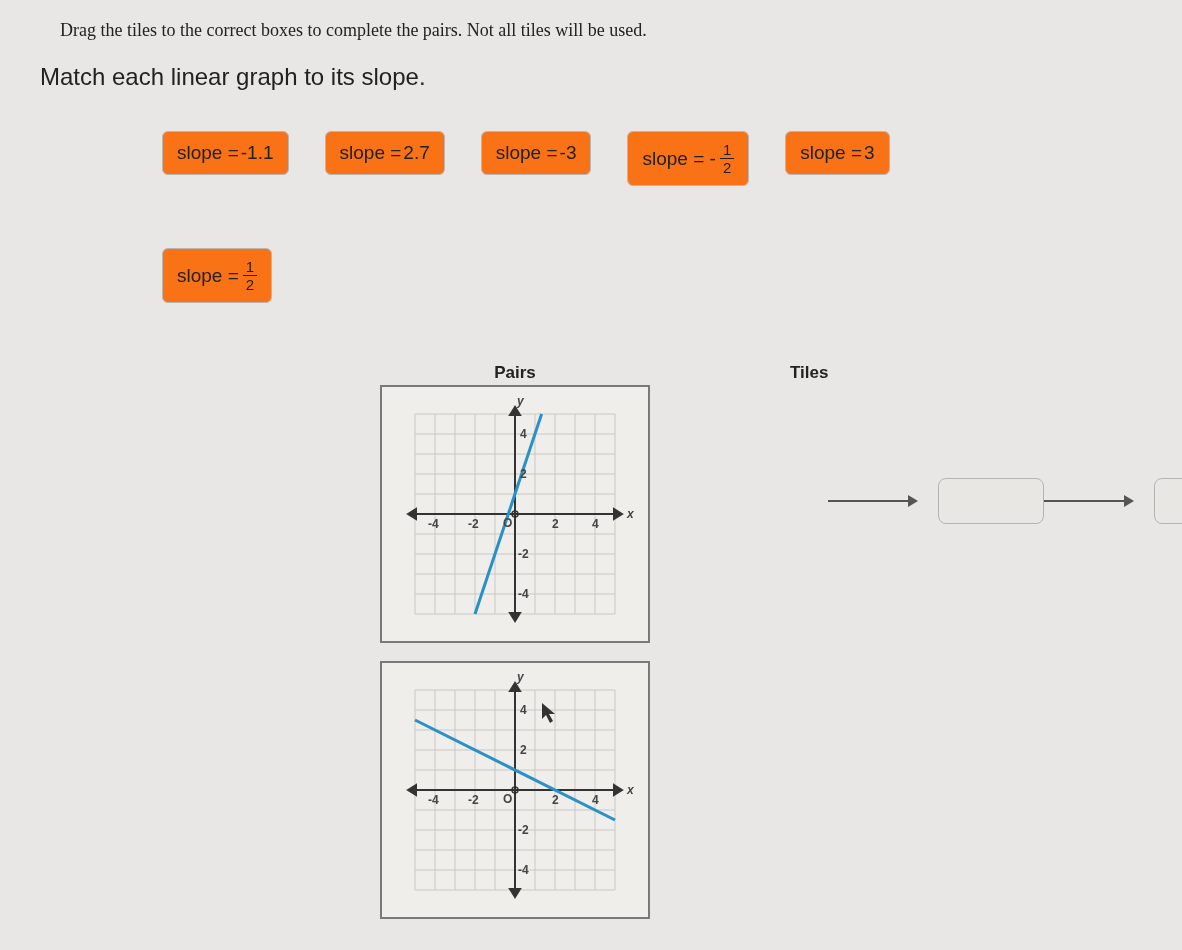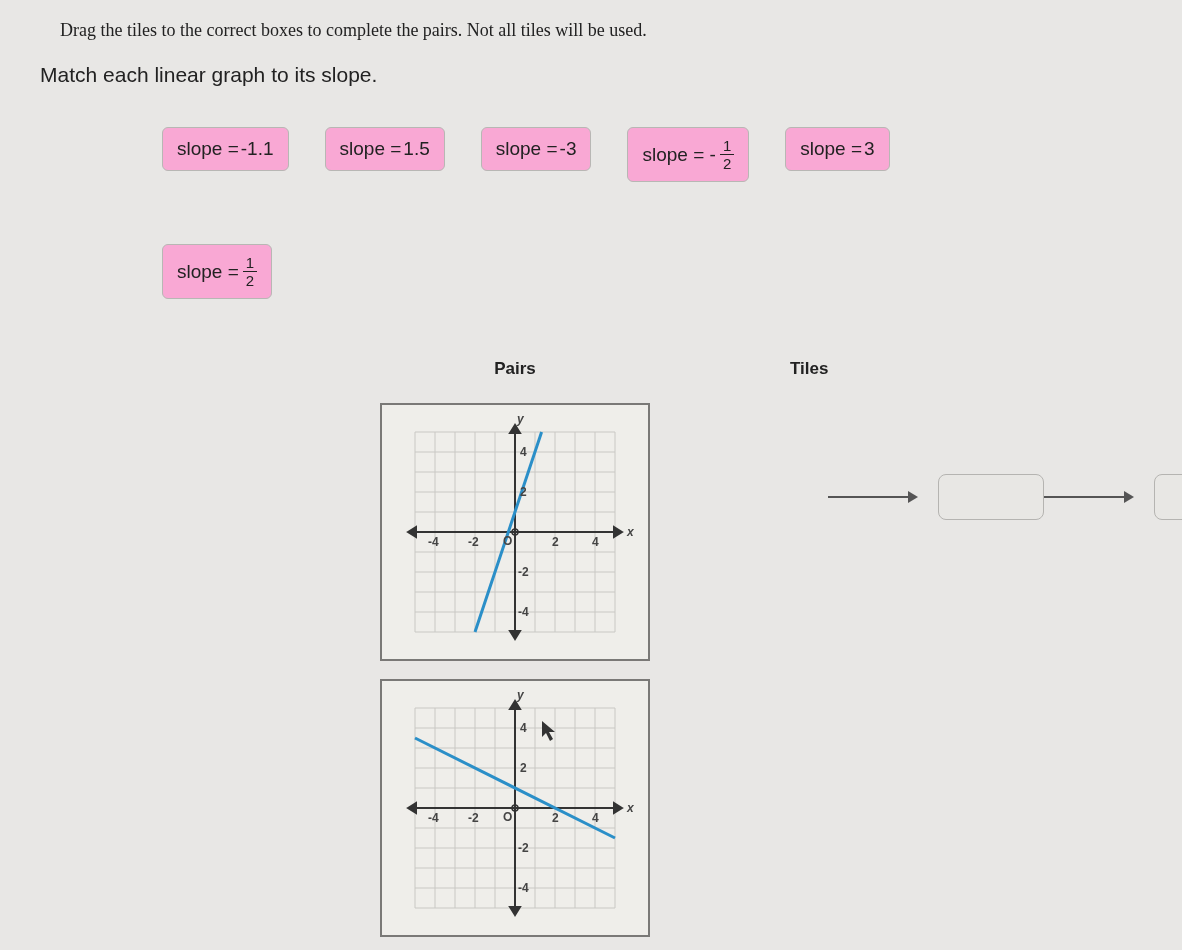--- a/index.html
+++ b/index.html
@@ -3,53 +3,53 @@
 <meta charset="utf-8">
 <style>
   * { box-sizing: border-box; margin: 0; padding: 0; }
   body {
     font-family: Arial, Helvetica, sans-serif;
     background: #e8e7e5;
     padding: 20px 40px 40px 60px;
     color: #222;
   }
   .instructions { font-size: 18px; margin-bottom: 22px; font-family: Liberation Serif, serif; }
-  .subinstruction { font-size: 21px; margin-bottom: 40px; margin-left: -20px;}
+  .subinstruction { font-size: 24px; margin-bottom: 40px; margin-left: -20px;}
   .tiles-area {
     display: flex;
     flex-wrap: wrap;
     gap: 36px;
     margin-left: 102px;
     margin-bottom: 60px;
     align-items: flex-start;
   }
   .tile {
     border: 1px solid #b8b7b4;
-    background: #f9a8d4;
+    background: #f97316;
     border-radius: 6px;
     padding: 10px 14px;
     font-size: 19px;
     display: flex;
     align-items: center;
     gap: 2px;
     cursor: grab;
     user-select: none;
   }
   .frac {
     display: inline-flex;
     flex-direction: column;
     align-items: center;
     font-size: 15px;
     line-height: 1;
     vertical-align: middle;
     margin-left: 2px;
   }
   .frac .num { border-bottom: 1.5px solid #222; padding: 0 3px 1px; }
   .frac .den { padding: 1px 3px 0; }
-  .col-label { font-weight: bold; font-size: 17px; text-align: left; margin-bottom: 24px; }
+  .col-label { font-weight: bold; font-size: 17px; text-align: left; margin-bottom: 2px; }
   .pair-row { display: flex; align-items: center; gap: 30px; margin-bottom: 18px; }
   .graph-box {
     width: 270px;
     height: 258px;
     border: 2px solid #7a7977;
     background: #efeeea;
     display: flex;
     align-items: center;
     justify-content: center;
     position: relative;
@@ -75,21 +75,21 @@
 <p class="instructions">Drag the tiles to the correct boxes to complete the pairs. Not all tiles will be used.</p>
 <p class="subinstruction">Match each linear graph to its slope.</p>
 
 <div class="tiles-area">
   <div class="tile">
     <span>slope = </span>
       <span>-1.1</span>
   </div>
   <div class="tile">
     <span>slope = </span>
-      <span>1.5</span>
+      <span>2.7</span>
   </div>
   <div class="tile">
     <span>slope = </span>
       <span>-3</span>
   </div>
   <div class="tile">
     <span>slope = -</span>
     <span class="frac">
       <span class="num">1</span>
       <span class="den">2</span>

